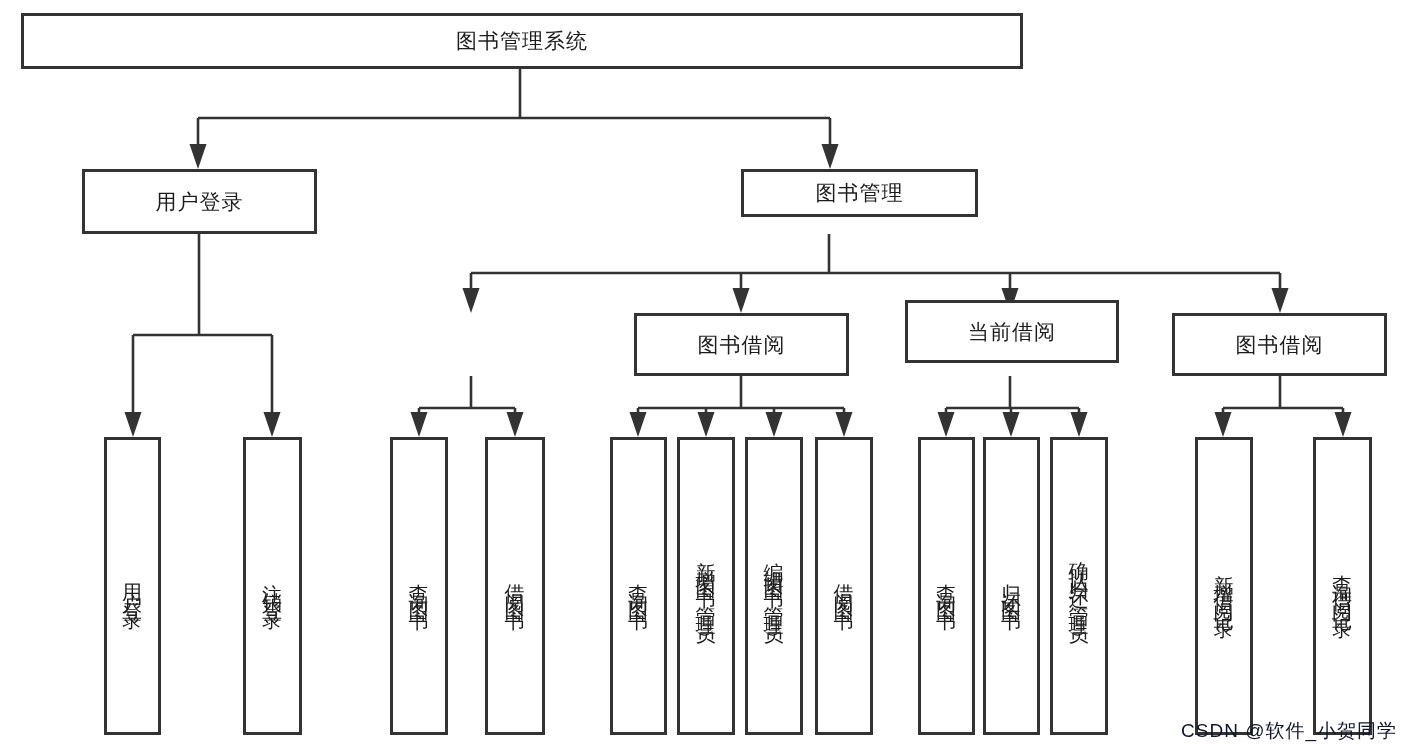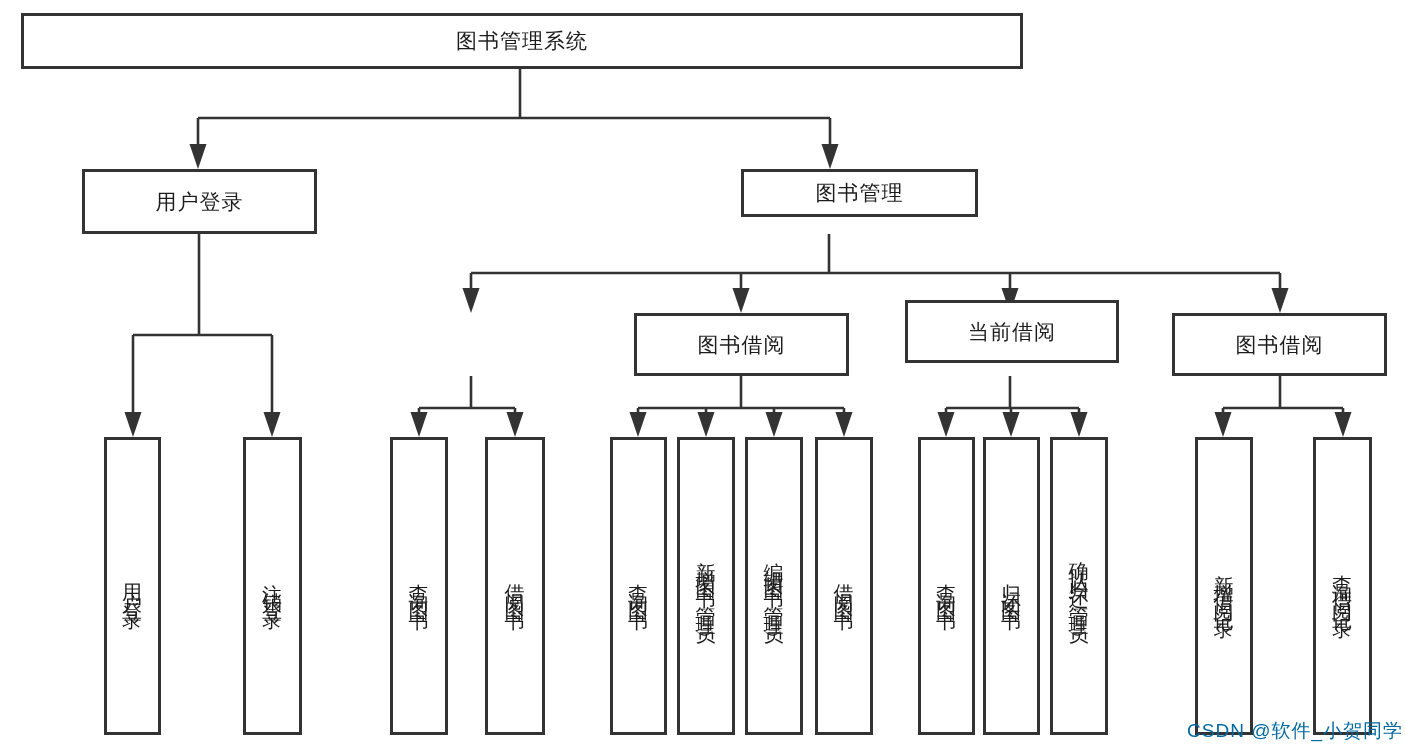--- a/index.html
+++ b/index.html
@@ -16,22 +16,22 @@
     z-index:2;
   }
   .node .lbl{
     font-size:21px;letter-spacing:1px;color:#1c1c1c;white-space:nowrap;
   }
   .leaf .lbl{
     writing-mode:vertical-rl;text-orientation:mixed;
     font-size:20px;letter-spacing:9px;line-height:1;white-space:nowrap;
   }
   .watermark{
-    position:absolute;right:2px;bottom:3px;z-index:5;
-    font-size:19px;color:#0369a1;letter-spacing:1px;white-space:nowrap;
+    position:absolute;right:8px;bottom:3px;z-index:5;
+    font-size:19px;color:#0f172a;letter-spacing:1px;white-space:nowrap;
   }
 </style>
 </head>
 <body>
 
 <div id="canvas">
 
   <svg class="connectors" width="1405" height="747" viewBox="0 0 1405 747">
 
     <path d="M520 69 V118 M198 118 H830 M198 118 V146 M830 118 V146

